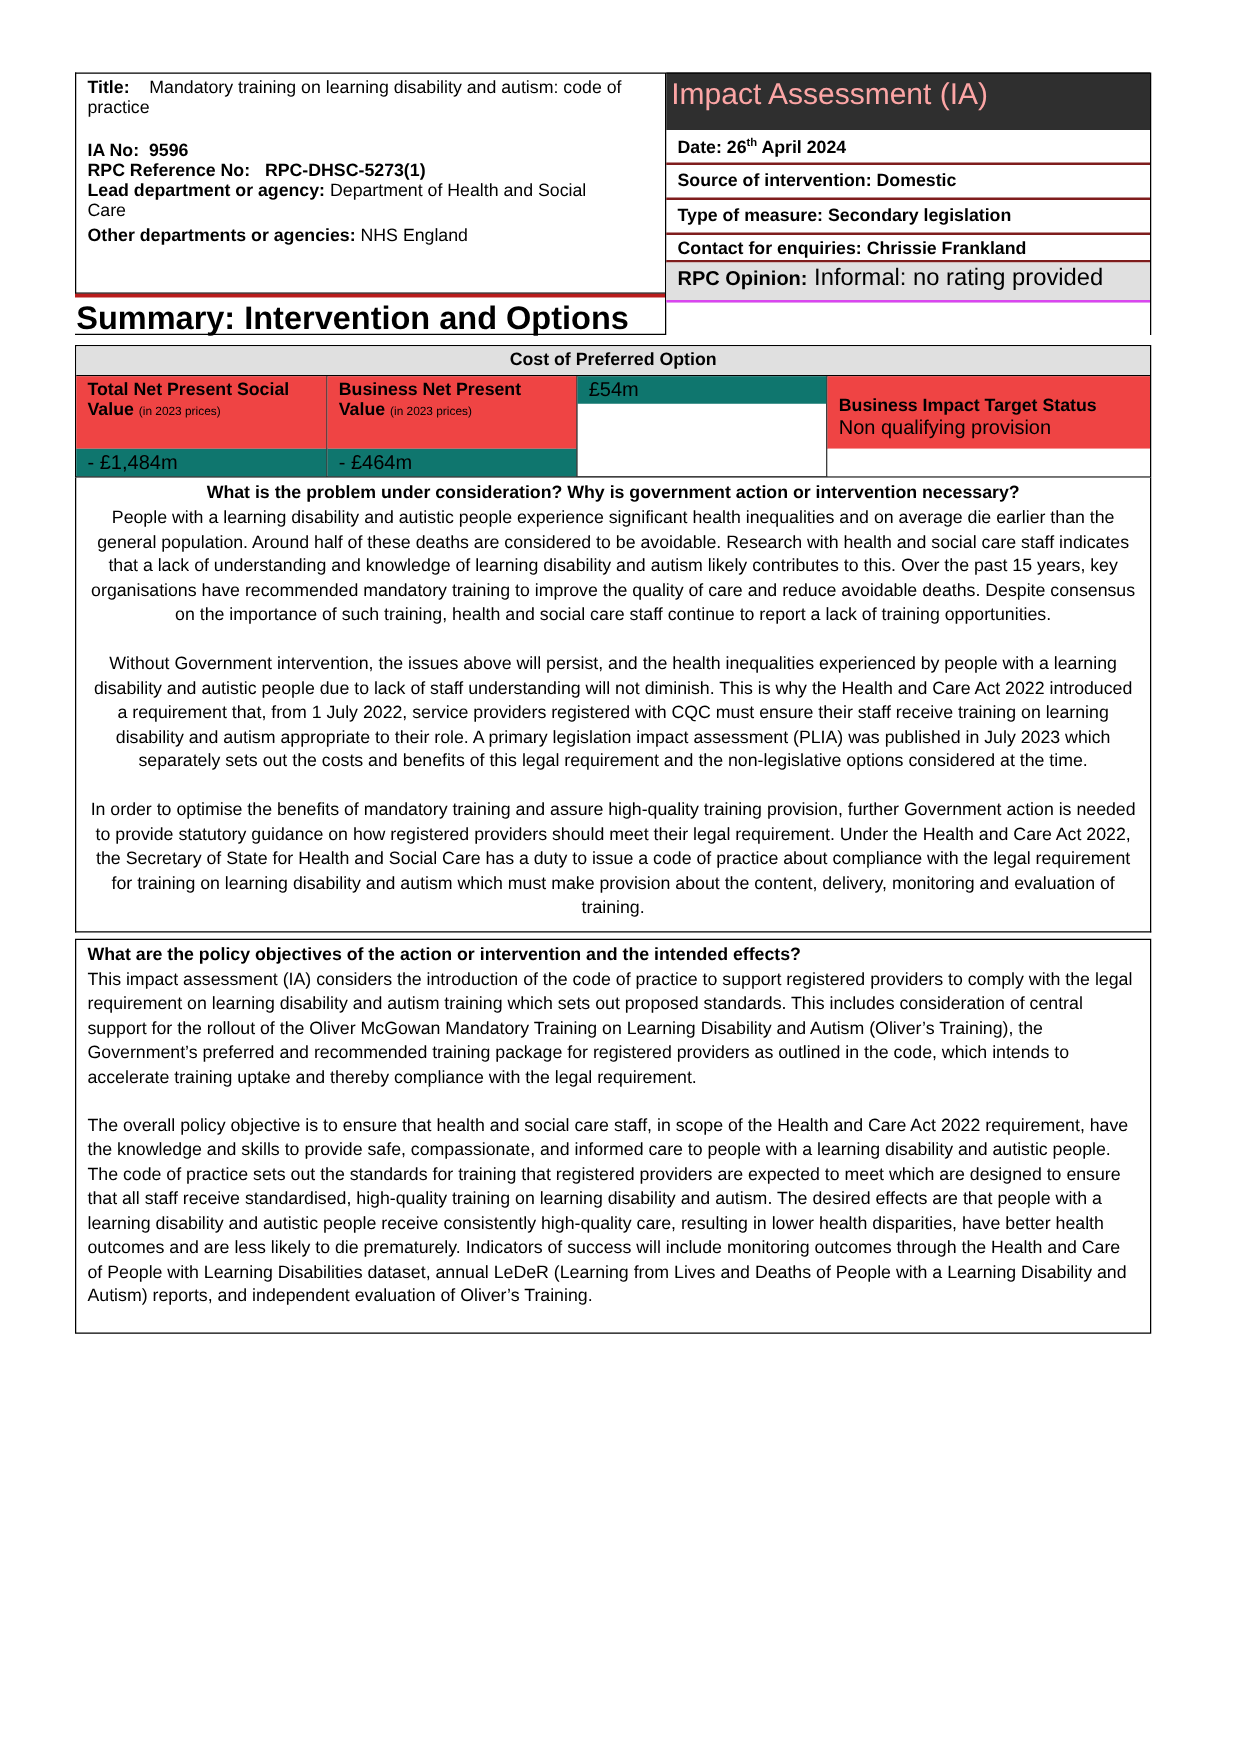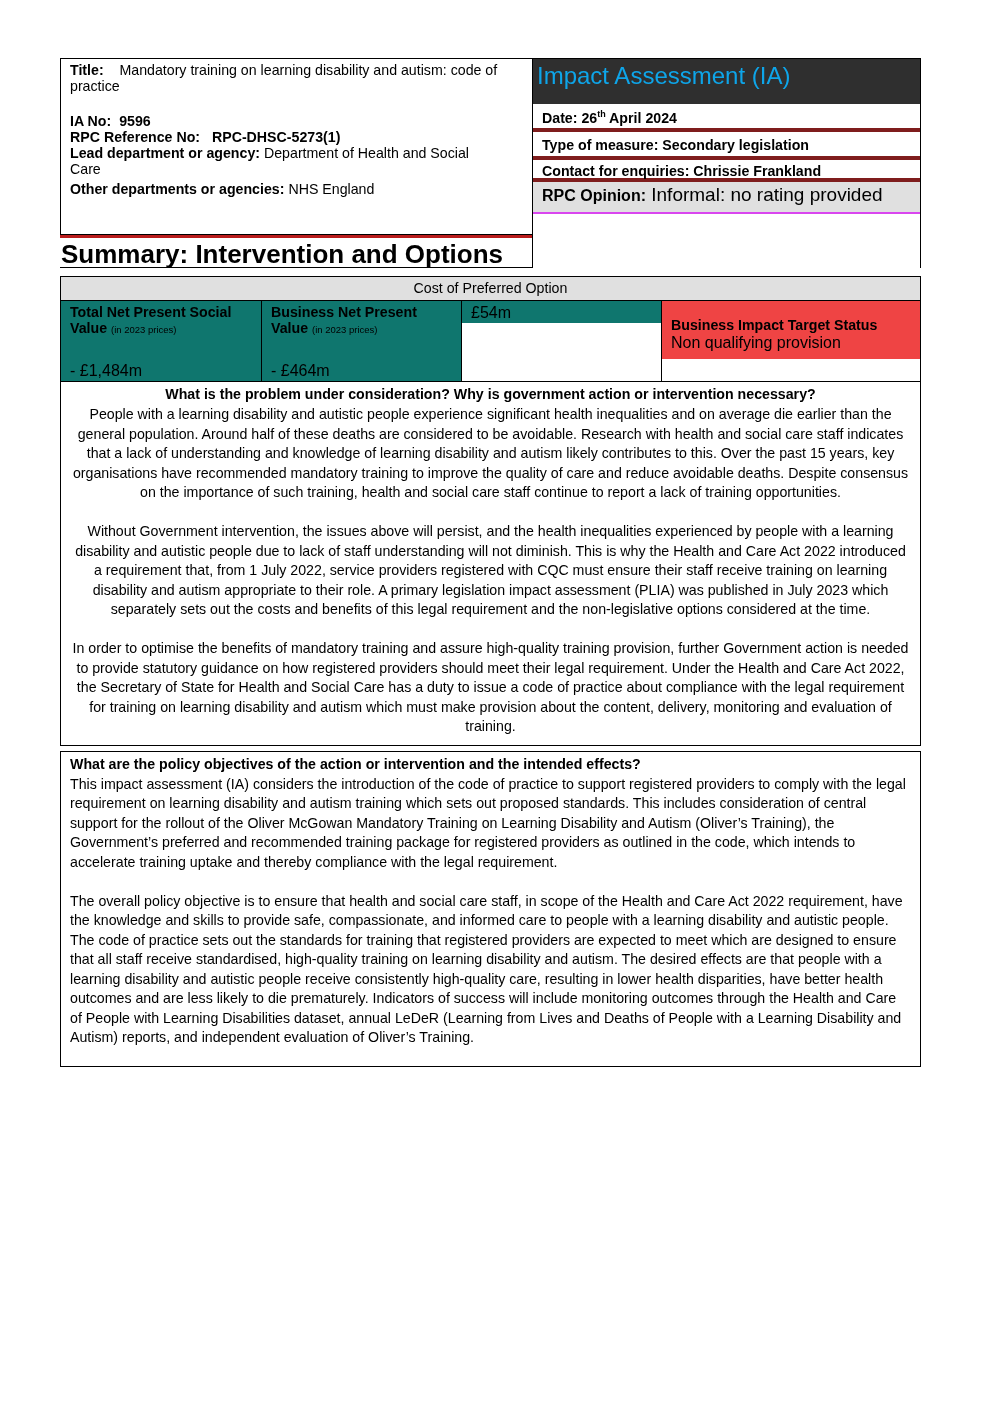--- a/index.html
+++ b/index.html
@@ -6,35 +6,35 @@
     body { width: 991px; height: 1403px; position: relative; font-family: "Liberation Sans", sans-serif; color: #000; }
     .page { position: absolute; left: 60px; top: 58px; width: 861px; }
     b, .b { font-weight: bold; }
 
     
     .header { position: relative; height: 210px; }
     .hdr-left { position: absolute; left: 0; top: 0; width: 472px; height: 177px; border: 1px solid #000; border-right: none; box-sizing: border-box; padding: 3px 9px; font-size: 14.2px; line-height: 16px; }
     .hdr-left .row { margin: 0; }
     .hdr-left .gap { height: 16px; }
     .hdr-right { position: absolute; left: 472px; top: 0; width: 389px; height: 210px; border-left: 1px solid #000; border-right: 1px solid #000; box-sizing: border-box; }
-    .ia-banner { height: 46px; background: #2f2f2f; color: #0ea5e9; font-size: 24px; line-height: 30px; padding: 2px 4px; box-sizing: border-box; border-top: 1px solid #000; }
-    .meta-row { height: 28px; border-bottom: 4px solid #7f1d1d; box-sizing: border-box; font-size: 14.2px; font-weight: bold; padding: 5px 9px 0; }
+    .ia-banner { height: 46px; background: #2f2f2f; color: #fca5a5; font-size: 24px; line-height: 30px; padding: 2px 4px; box-sizing: border-box; border-top: 1px solid #000; }
+    .meta-row { height: 28px; border-bottom: 2px solid #7f1d1d; box-sizing: border-box; font-size: 14.2px; font-weight: bold; padding: 5px 9px 0; }
     .meta-row.last { height: 22px; padding-top: 3px; }
     .meta-row sup { font-size: 9px; }
     .rpc-opinion { height: 32px; background: #e0e0e0; box-sizing: border-box; padding: 2px 9px; font-size: 19px; border-bottom: 2px solid #d946ef; }
     .rpc-opinion .lbl { font-weight: bold; font-size: 16px; }
     .summary-title { position: absolute; left: 0; top: 177px; width: 472px; height: 33px; border-top: 3px solid #b91c1c; border-bottom: 1px solid #000; box-sizing: border-box; font-size: 26px; font-weight: bold; line-height: 32px; padding-left: 1px; }
 
     
     .cost { margin-top: 8px; border: 1px solid #000; border-top: 1px solid #000; }
-    .cost-title { background: #e0e0e0; text-align: center; font-weight: normal; font-size: 14.2px; height: 23px; line-height: 23px; border-bottom: 1px solid #000; }
+    .cost-title { background: #e0e0e0; text-align: center; font-weight: bold; font-size: 14.2px; height: 23px; line-height: 23px; border-bottom: 1px solid #000; }
     .cost-grid { display: flex; }
     .cost-col { border-right: 1px solid #000; box-sizing: border-box; }
     .cost-col:last-child { border-right: none; }
-    .cost-head { background: #0f766e; height: 58px; padding: 3px 9px 0 9px; box-sizing: border-box; font-size: 14.2px; line-height: 16px; font-weight: bold; }
+    .cost-head { background: #ef4444; height: 58px; padding: 3px 9px 0 9px; box-sizing: border-box; font-size: 14.2px; line-height: 16px; font-weight: bold; }
     .cost-head .note { font-weight: normal; font-size: 9.5px; line-height: 13px; }
     .cost-val { height: 22px; padding: 3px 9px 0; box-sizing: border-box; font-size: 16px; background: #0f766e; }
     .bit { background: #ef4444; height: 58px; padding: 15px 9px 0; box-sizing: border-box; font-size: 14.2px; line-height: 18px; }
     .bit .h { font-weight: bold; }
     .bit .v { font-size: 16px; }
     .bit-empty { height: 22px; background: #fff; }
 
     
     .section { border: 1px solid #000; padding: 3px 9px 8px; font-size: 14.2px; line-height: 19.5px; }
     .section.first { border-top: none; text-align: center; }
@@ -71,20 +71,21 @@
         <b>Other departments or agencies:</b>
         <span>NHS England</span>
       </div>
     </div>
 
     <div class="hdr-right">
       <div class="ia-banner">Impact Assessment (IA)</div>
       <div class="meta-row">
         <span>Date: 26</span><sup>th</sup><span> April 2024</span>
       </div>
+      <div class="meta-row">Source of intervention: Domestic</div>
       <div class="meta-row">Type of measure: Secondary legislation</div>
       <div class="meta-row last">Contact for enquiries: Chrissie Frankland</div>
       <div class="rpc-opinion">
         <span class="lbl">RPC Opinion:</span>
         <span>Informal: no rating provided</span>
       </div>
     </div>
 
     <div class="summary-title">Summary: Intervention and Options</div>
   </div>

